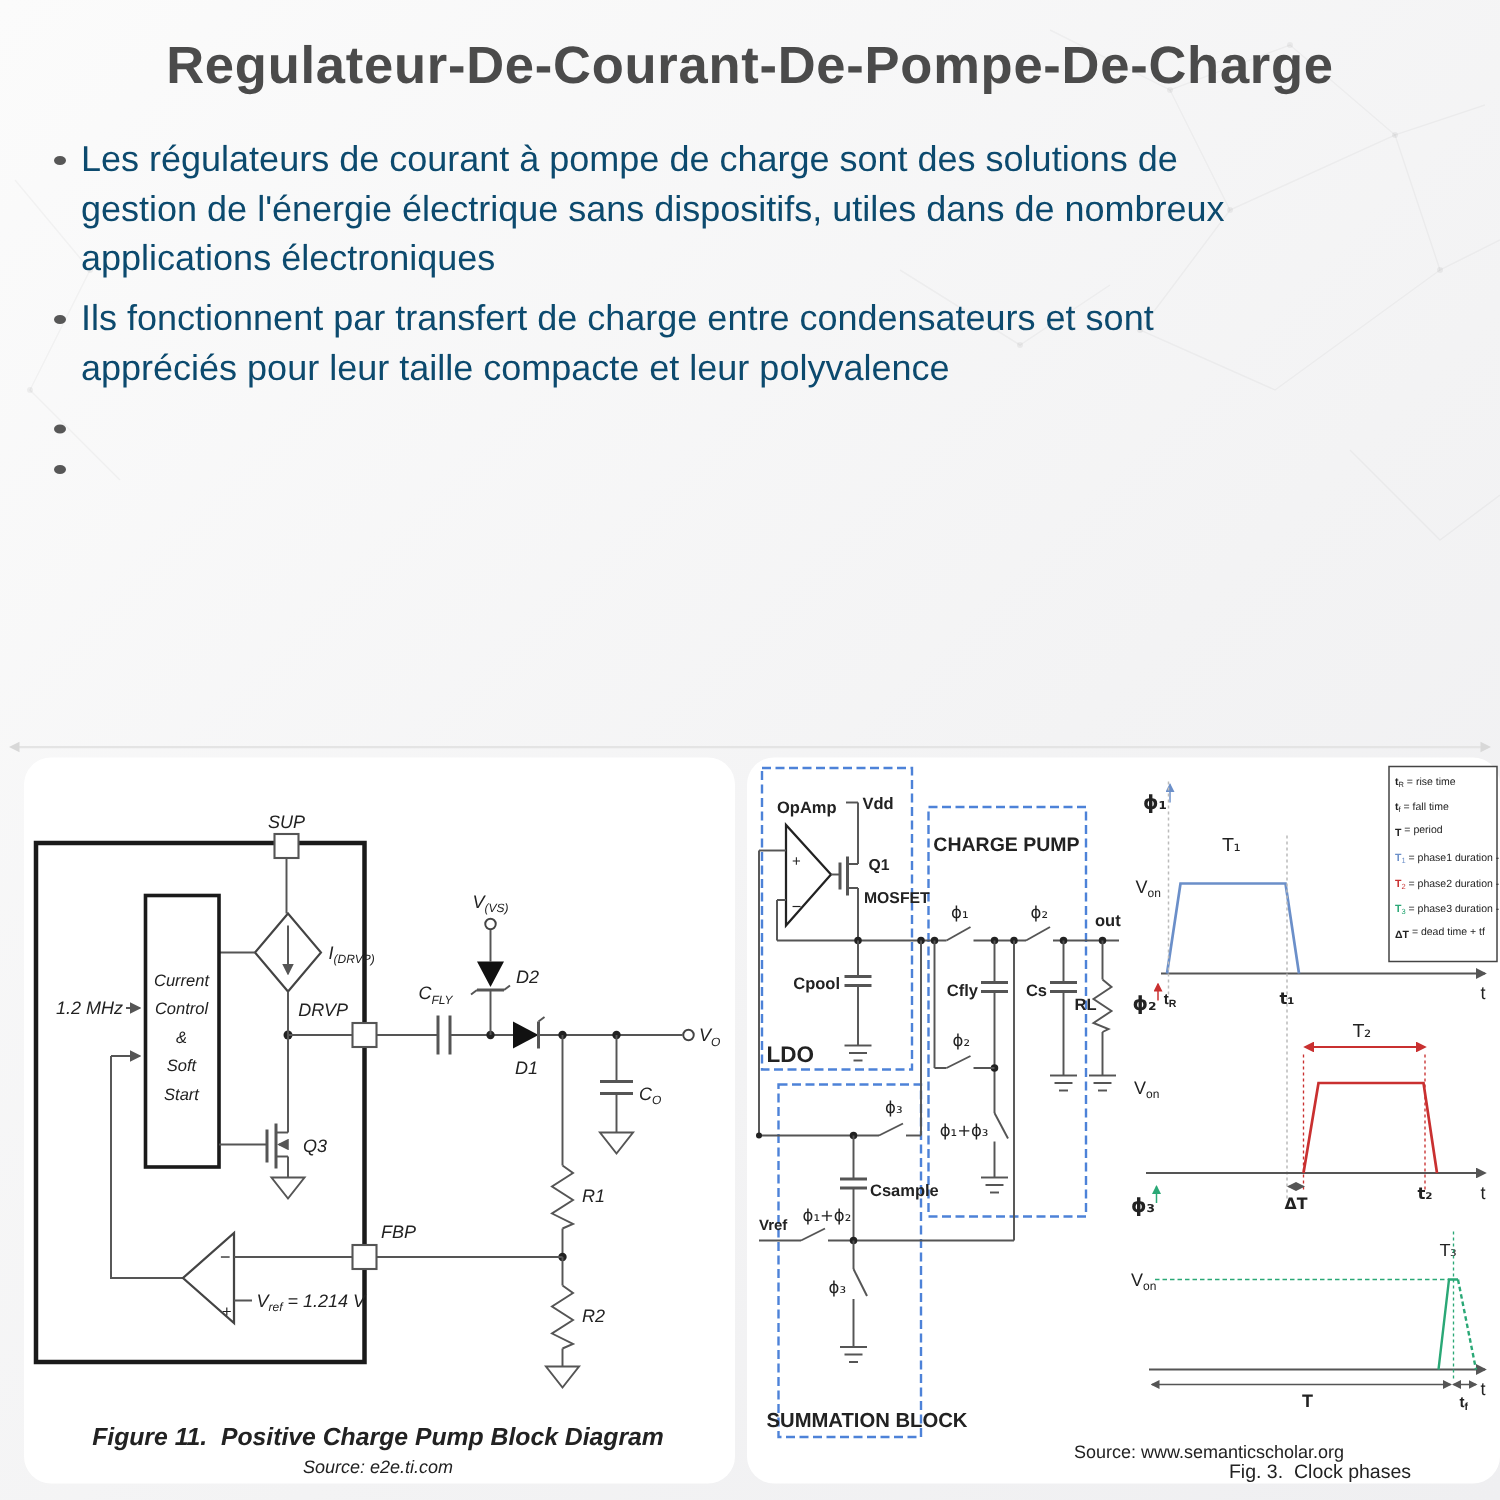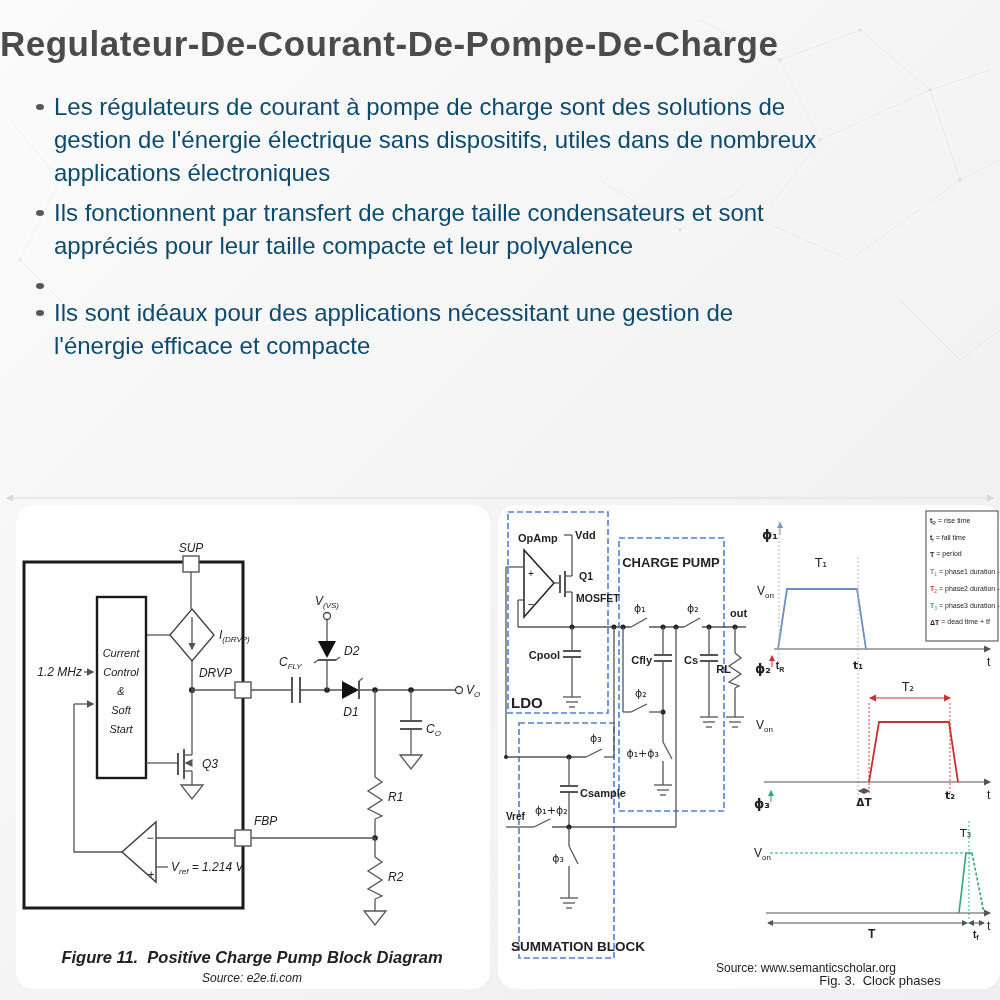--- a/index.html
+++ b/index.html
@@ -3,21 +3,21 @@
 <meta charset="utf-8">
 <style>
   html,body{margin:0;padding:0;}
   body{
     width:1000px;height:1000px;position:relative;overflow:hidden;
     font-family:"Liberation Sans",sans-serif;
     background:linear-gradient(135deg,#fbfbfb 0%,#f3f3f4 60%,#efeff1 100%);
   }
   .bg-pattern{position:absolute;inset:0;pointer-events:none;}
   .page-title{
-    position:absolute;top:24px;left:0;width:1000px;
+    position:absolute;top:24px;left:0;width:1000px;text-align:center;
     font-size:35px;font-weight:600;color:#4b4b4b;letter-spacing:.5px;
   }
   .bullets{position:absolute;top:90px;left:36px;width:930px;}
   .bullet{display:flex;margin-bottom:7px;}
   .dot{flex:0 0 8px;width:6px;height:6px;border-radius:50%;background:#575757;margin:14px 10px 0 0;}
   .blines{font-size:24px;line-height:33px;color:#0c4a6e;font-weight:500;}
   .card{position:absolute;top:505px;height:484px;background:#ffffff;border-radius:18px;}
   #card-left{left:16px;width:474px;font-style:italic;}
   #card-right{left:498px;width:502px;}
   svg text{font-family:"Liberation Sans",sans-serif;fill:#222;}
@@ -84,33 +84,29 @@
     <span class="dot"></span>
     <div class="blines">
       <div>Les régulateurs de courant à pompe de charge sont des solutions de</div>
       <div>gestion de l'énergie électrique sans dispositifs, utiles dans de nombreux</div>
       <div>applications électroniques</div>
     </div>
   </div>
   <div class="bullet">
     <span class="dot"></span>
     <div class="blines">
-      <div>Ils fonctionnent par transfert de charge taille condensateurs et sont</div>
+      <div>Ils fonctionnent par transfert de charge entre condensateurs et sont</div>
       <div>appréciés pour leur taille compacte et leur polyvalence</div>
     </div>
   </div>
   <div class="bullet">
     <span class="dot"></span>
   </div>
   <div class="bullet">
     <span class="dot"></span>
-    <div class="blines">
-      <div>Ils sont idéaux pour des applications nécessitant une gestion de</div>
-      <div>l'énergie efficace et compacte</div>
-    </div>
   </div>
 </div>
 
 <svg class="topline" width="1000" height="10">
   <line x1="12" y1="5" x2="988" y2="5" stroke="#e4e4e4" stroke-width="1.5"></line>
   <polygon points="6,5 13,1.5 13,8.5" fill="#d8d8d8"></polygon>
   <polygon points="994,5 987,1.5 987,8.5" fill="#d8d8d8"></polygon>
 </svg>
 
 <div class="card" id="card-left">

